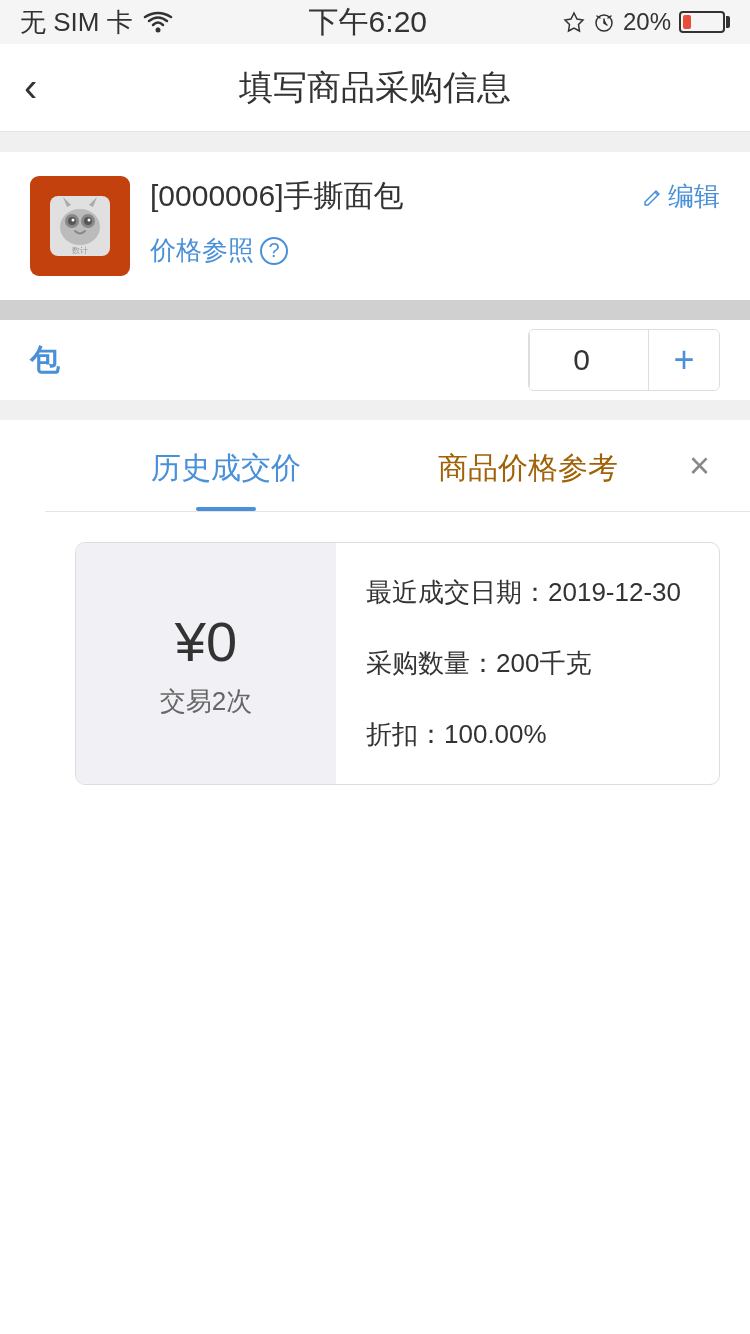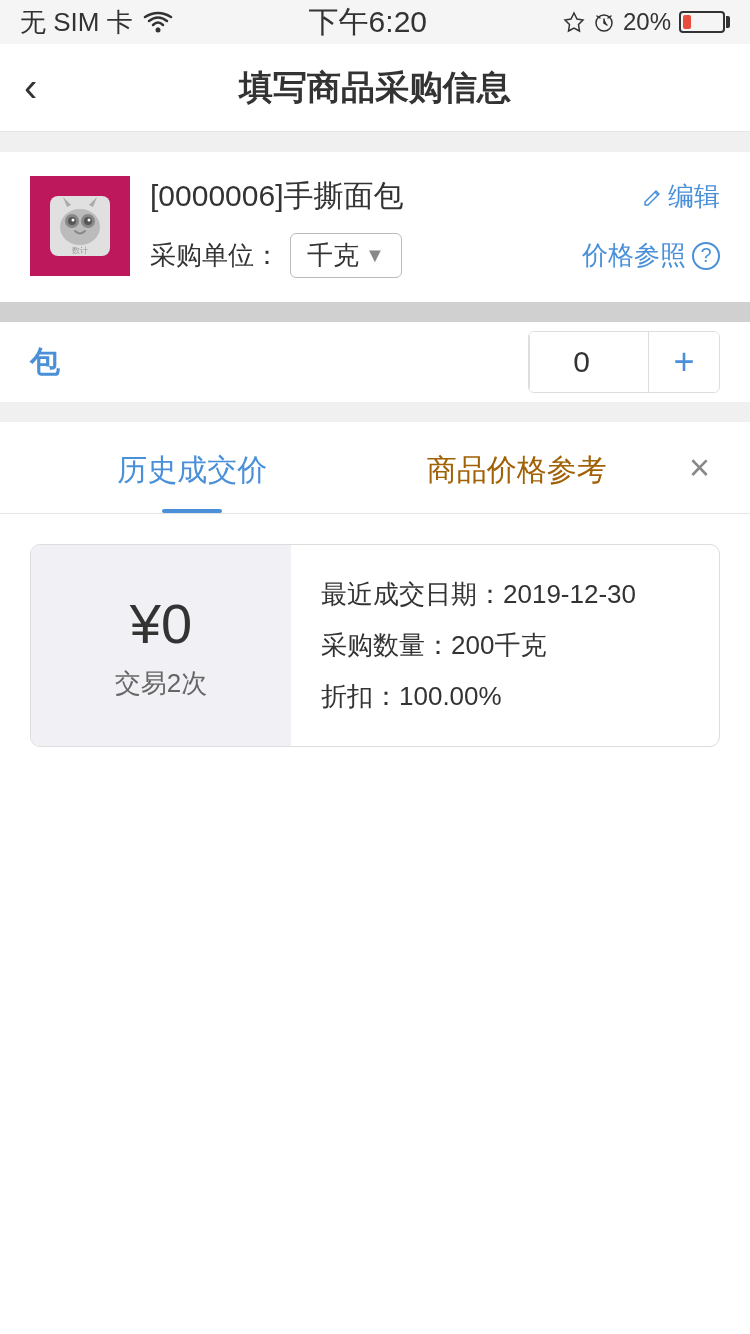--- a/index.html
+++ b/index.html
@@ -83,40 +83,40 @@
     }
     .nav-back {
       position: absolute;
       left: 24px;
       font-size: 40px;
       color: #333;
       cursor: pointer;
     }
     .nav-title {
       font-size: 34px;
-      font-weight: 700;
+      font-weight: 400;
       color: #333;
     }
 
     
     .product-card {
       background: #fff;
       padding: 24px 30px;
       margin-top: 20px;
     }
     .product-header {
       display: flex;
       align-items: flex-start;
       gap: 20px;
     }
     .product-image {
       width: 100px;
       height: 100px;
-      background: #be185d;
-      border-radius: 0;
+      background: #c2410c;
+      border-radius: 9px;
       display: flex;
       align-items: center;
       justify-content: center;
       flex-shrink: 0;
       text-decoration: underline;
     }
     .product-info {
       flex: 1;
     }
     .product-name-row {
@@ -243,20 +243,21 @@
       cursor: pointer;
       display: flex;
       align-items: center;
       justify-content: center;
     }
 
     
     .tab-panel {
       background: #fff;
       margin-top: 20px;
+      padding-left: 45px;
     }
     .tab-header {
       display: flex;
       align-items: center;
       border-bottom: 1px solid #e5e5e5;
       padding: 0 30px;
       position: relative;
     }
     .tab-item {
       flex: 1;
@@ -317,21 +318,21 @@
       font-size: 26px;
       color: #666;
       margin-top: 10px;
     }
     .history-right {
       flex: 1;
       padding: 30px 30px;
       display: flex;
       flex-direction: column;
       justify-content: center;
-      gap: 12px;
+      gap: 32px;
     }
     .history-detail-row {
       font-size: 26px;
       color: #333;
       line-height: 1.5;
     }
 
     
     .page-rest {
       background: #fff;
@@ -407,27 +408,20 @@
         </span>
         <span class="edit-link">
           <svg width="22" height="22" viewBox="0 0 22 22">
             <path d="M3 16 L14 5 L17 8 L6 19 L3 19 Z" fill="none" stroke="#4a90d9" stroke-width="1.5" stroke-linejoin="round"></path>
             <path d="M13 6 L16 9" stroke="#4a90d9" stroke-width="1.5"></path>
           </svg>
           <span>编辑</span>
         </span>
       </div>
       <div class="unit-row">
-        <div class="unit-left">
-          <span>采购单位：</span>
-          <div class="unit-select">
-            <span>千克</span>
-            <span class="unit-dropdown-arrow">▼</span>
-          </div>
-        </div>
         <div class="price-ref">
           <span>价格参照</span>
           <div class="price-ref-icon">?</div>
         </div>
       </div>
     </div>
   </div>
 </div>
 
 <div class="gray-band"></div>

